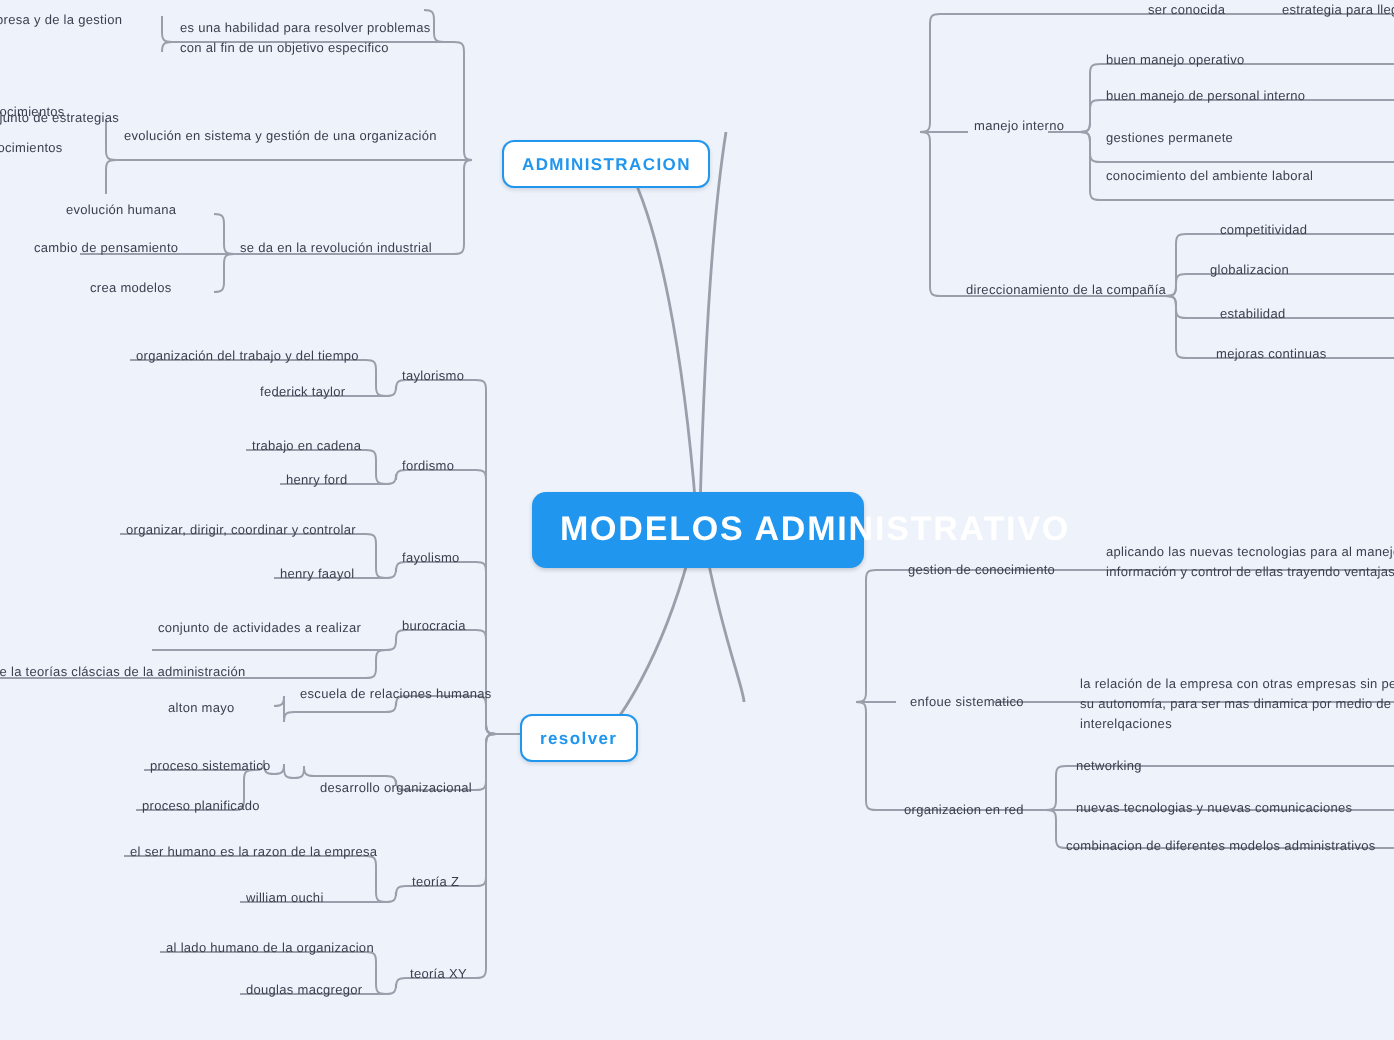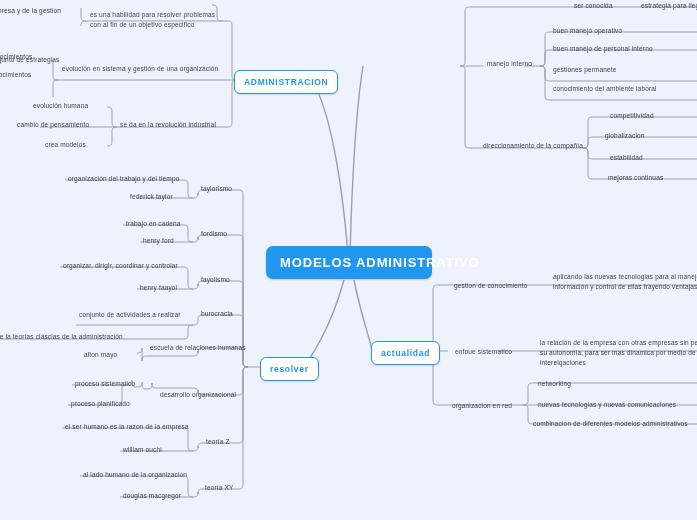--- a/index.html
+++ b/index.html
@@ -27,21 +27,21 @@
     position: absolute;
     box-sizing: border-box;
     white-space: pre;
   }
 
   
   .root {
     background: #2196ee;
     color: #ffffff;
     border-radius: 7px;
-    font-size: 13px;
+    font-size: 17px;
     font-weight: bold;
     letter-spacing: 0.9px;
     padding: 9px 14px 9px 14px;
     text-align: center;
     box-shadow: 0 1px 2px rgba(0,0,0,0.18);
   }
 
   
   .lvl1 {
     background: #ffffff;
@@ -203,26 +203,25 @@
       <path d="M523 405 L 533 405"></path>
       <path d="M523 405 C 527 405 528 406 528 410 L528 419 C528 423 529 424 533 424"></path>
       <path d="M533 383 L 697 383"></path>
       <path d="M533 405 L 697 405"></path>
       <path d="M533 424 L 697 424"></path>
     </g>
   </svg>
 
   <div class="node root" style="left:266px; top:246px; width:166px;">MODELOS ADMINISTRATIVO</div>
 
-  <div class="node lvl1" style="left:234px; top:70px;">ADMINISTRACION</div>
+  <div class="node lvl1" style="left:251px; top:70px;">ADMINISTRACION</div>
 
 
   <div class="node lvl1" style="left:260px; top:357px;">resolver</div>
 
-  <div class="node lvl1" style="left:371px; top:341px;">actualidad</div>
 
   <div class="node leaf" style="left:90px; top:10px;">es una habilidad para resolver problemas
 con al fin de un objetivo especifico</div>
   <div class="node leaf" style="left:-2px; top:6px;">presa y de la gestion</div>
   <div class="node leaf" style="left:-4px; top:55px;">njunto de estrategias</div>
 
   <div class="node leaf" style="left:62px; top:64px;">evolución en sistema y gestión de una organización</div>
   <div class="node leaf" style="left:-4px; top:52px;">nocimientos</div>
   <div class="node leaf" style="left:-5px; top:70px;">nocimientos</div>
 

